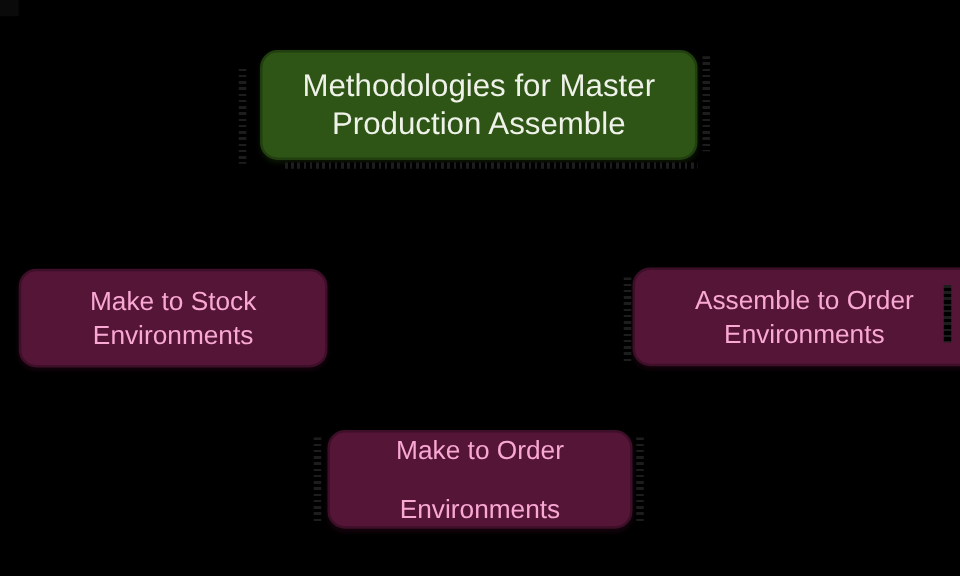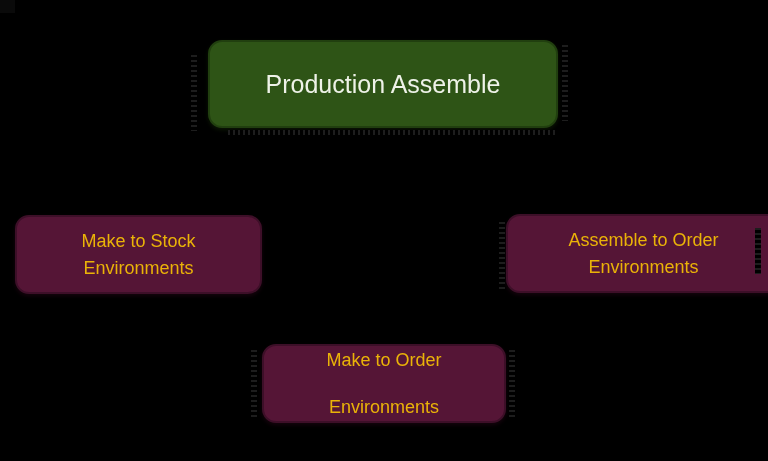--- a/index.html
+++ b/index.html
@@ -37,22 +37,22 @@
     background: #2e5416;
     border: 2px solid #213f0f;
     color: #eef2e8;
     font-size: 25px;
     line-height: 30px;
     box-shadow: 0 2px 4px rgba(20, 40, 8, 0.55);
   }
   .node-purple {
     background: #551536;
     border: 2px solid #3d0f28;
-    color: #eab308;
-    font-size: 18px;
+    color: #f9a8d4;
+    font-size: 21px;
     line-height: 27px;
     box-shadow: 0 2px 4px rgba(40, 8, 24, 0.55);
   }
   #node-make-to-stock {
     left: 15px;
     top: 215px;
     width: 247px;
     height: 79px;
   }
   #node-assemble-to-order {
@@ -104,20 +104,21 @@
   }
 </style>
 </head>
 <body>
 
 <div id="canvas">
 
   <div id="corner-artifact"></div>
 
   <div class="node node-title">
+    <span>Methodologies for Master</span>
     <span>Production Assemble</span>
   </div>
 
   <div class="node node-purple" id="node-make-to-stock">
     <span>Make to Stock</span>
     <span>Environments</span>
   </div>
 
   <div class="node node-purple" id="node-assemble-to-order">
     <span>Assemble to Order</span>

